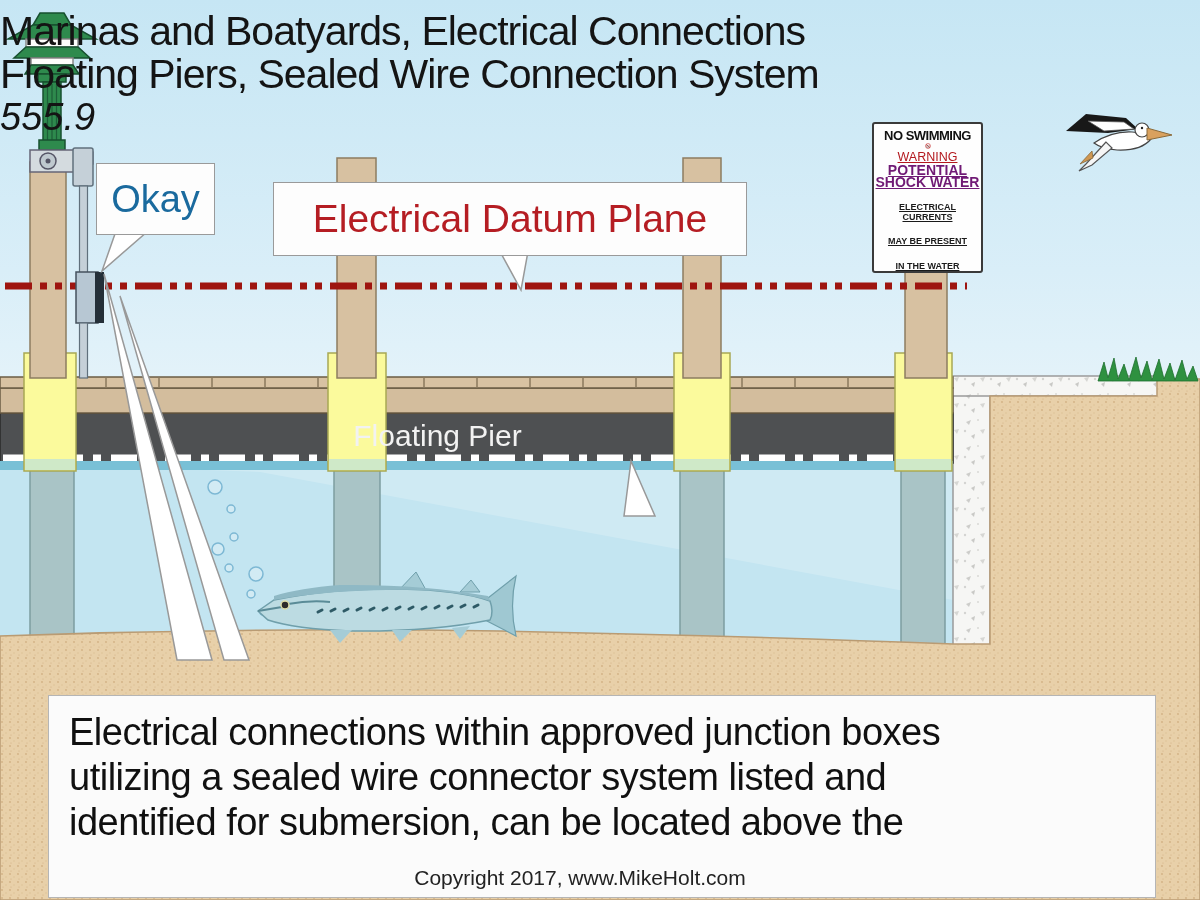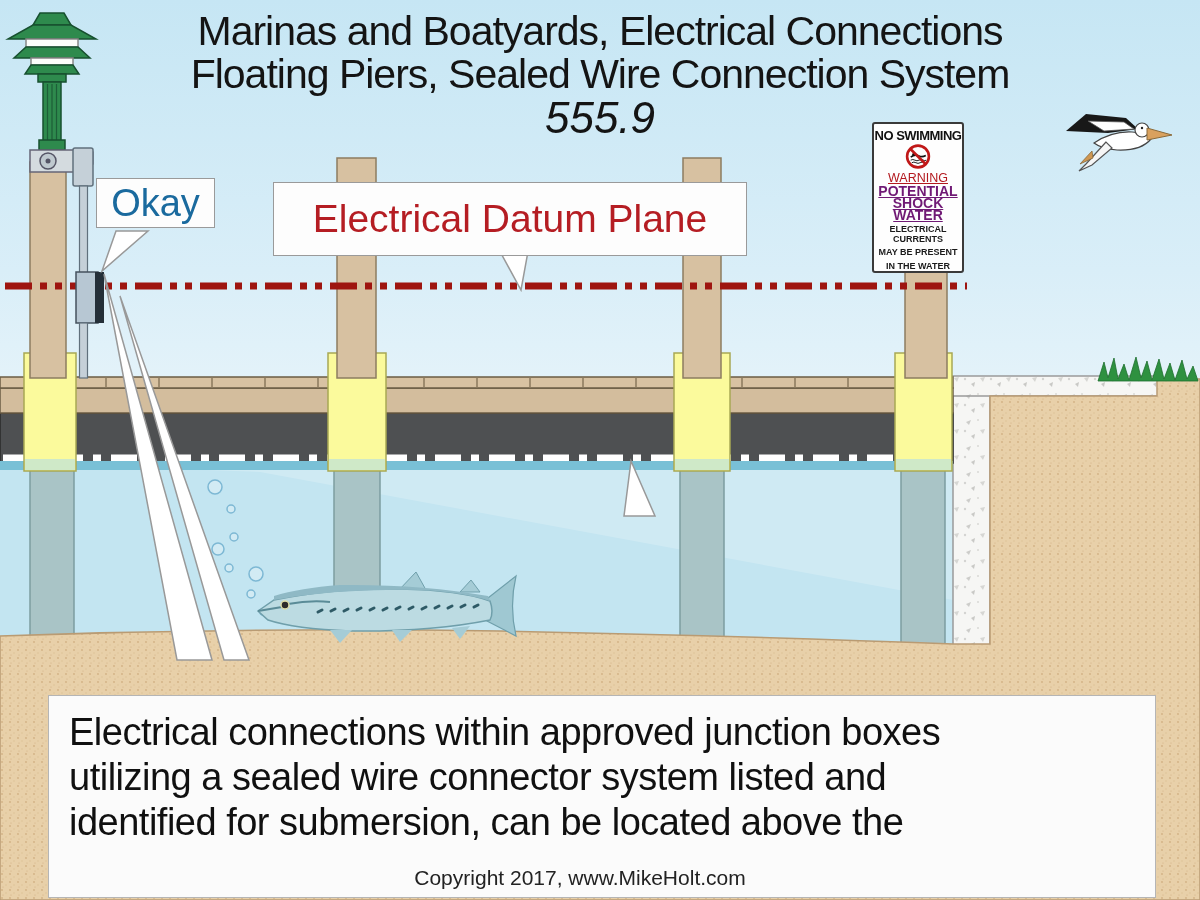--- a/index.html
+++ b/index.html
@@ -19,38 +19,38 @@
   .c-collar{fill:var(--collar-yellow);stroke:#a8a854;stroke-width:1.5;}
   .c-piling{fill:var(--piling-tan);stroke:#8d7c60;stroke-width:1.5;}
   .c-line-red{stroke:var(--datum-red);}
 
   
   .callout{position:absolute;background:#fdfdfd;border:1.5px solid #9a9a9a;
     display:flex;align-items:center;justify-content:center;box-sizing:border-box;}
   .blue{color:var(--label-blue);}
   .red{color:var(--label-red);}
 
-  #title{position:absolute;left:0;top:10px;width:1200px;text-align:center;
+  #title{position:absolute;left:0;top:10px;width:1200px;text-align:left;
     color:var(--ink);font-size:41px;line-height:43px;letter-spacing:-1px;}
-  #title .section{font-style:italic;font-size:44px;letter-spacing:0;}
-
-  #okay-bubble{left:96px;top:163px;width:119px;height:50px;font-size:38px;margin-top:15px;}
+  #title .section{font-style:italic;font-size:38px;letter-spacing:0;}
+
+  #okay-bubble{left:96px;top:163px;width:119px;height:72px;font-size:38px;}
   #datum-sign{left:273px;top:182px;width:474px;height:74px;font-size:39px;}
   #hwl-box{left:517px;top:513px;width:430px;height:75px;font-size:40px;}
   #floating-pier-label{position:absolute;left:340px;top:419px;width:195px;
     text-align:center;color:#f2f2f2;font-size:30px;}
 
   
-  #noswim{position:absolute;left:872px;top:122px;width:92px;height:151px;
+  #noswim{position:absolute;left:872px;top:122px;width:111px;height:151px;
     background:#fefefe;border:2px solid #3a3a3a;border-radius:3px;box-sizing:border-box;
     display:flex;flex-direction:column;align-items:center;text-align:center;padding-top:4px;}
   #noswim .head{font-size:13px;font-weight:bold;color:#111;letter-spacing:-0.5px;}
   #noswim .warn{font-size:12.5px;font-weight:normal;color:#b3191f;text-decoration:underline;margin-top:1px;}
   #noswim .haz{font-size:14px;font-weight:bold;color:#701a75;text-decoration:underline;line-height:12px;}
-  #noswim .det{font-size:9px;font-weight:bold;color:#1a1a1a;line-height:9.5px;margin-top:4px;}
+  #noswim .det{font-size:9px;font-weight:bold;color:#1a1a1a;text-decoration:underline;line-height:9.5px;margin-top:15px;}
 
   
   #note-box{position:absolute;left:48px;top:695px;width:1108px;height:203px;
     background:#fbfbfb;border:1.5px solid #b5b5b5;box-sizing:border-box;
     padding:14px 0 0 20px;color:#101010;font-size:38px;line-height:45px;letter-spacing:-0.5px;}
   #copyright{position:absolute;left:0;top:866px;width:1160px;text-align:center;
     font-size:21px;color:#222;}
 </style>
 </head>
 <body>
@@ -207,20 +207,21 @@
   </div>
 
   <div class="callout blue" id="okay-bubble">
     <span>Okay</span>
   </div>
 
   <div class="callout red" id="datum-sign">
     <span>Electrical Datum Plane</span>
   </div>
 
+  <div id="floating-pier-label">Floating Pier</div>
 
 
   <div id="noswim">
     <div class="head">NO SWIMMING</div>
     <svg width="52" height="52" viewBox="0 0 52 52">
       <circle cx="26" cy="26" r="21" fill="none" stroke="#c01818" stroke-width="5"></circle>
       <circle cx="18" cy="22" r="3.2" fill="#111"></circle>
       <path d="M12,27 Q20,21 28,25 Q34,28 41,24" stroke="#111" stroke-width="3" fill="none"></path>
       <path d="M12,33 q4,-2.5 8,0 q4,2.5 8,0 q4,-2.5 8,0 q3,2 6,0 M14,38 q4,-2.5 8,0 q4,2.5 8,0 q4,-2.5 8,0" stroke="#111" stroke-width="1.8" fill="none"></path>
       <line x1="11" y1="11" x2="41" y2="41" stroke="#c01818" stroke-width="5"></line>

